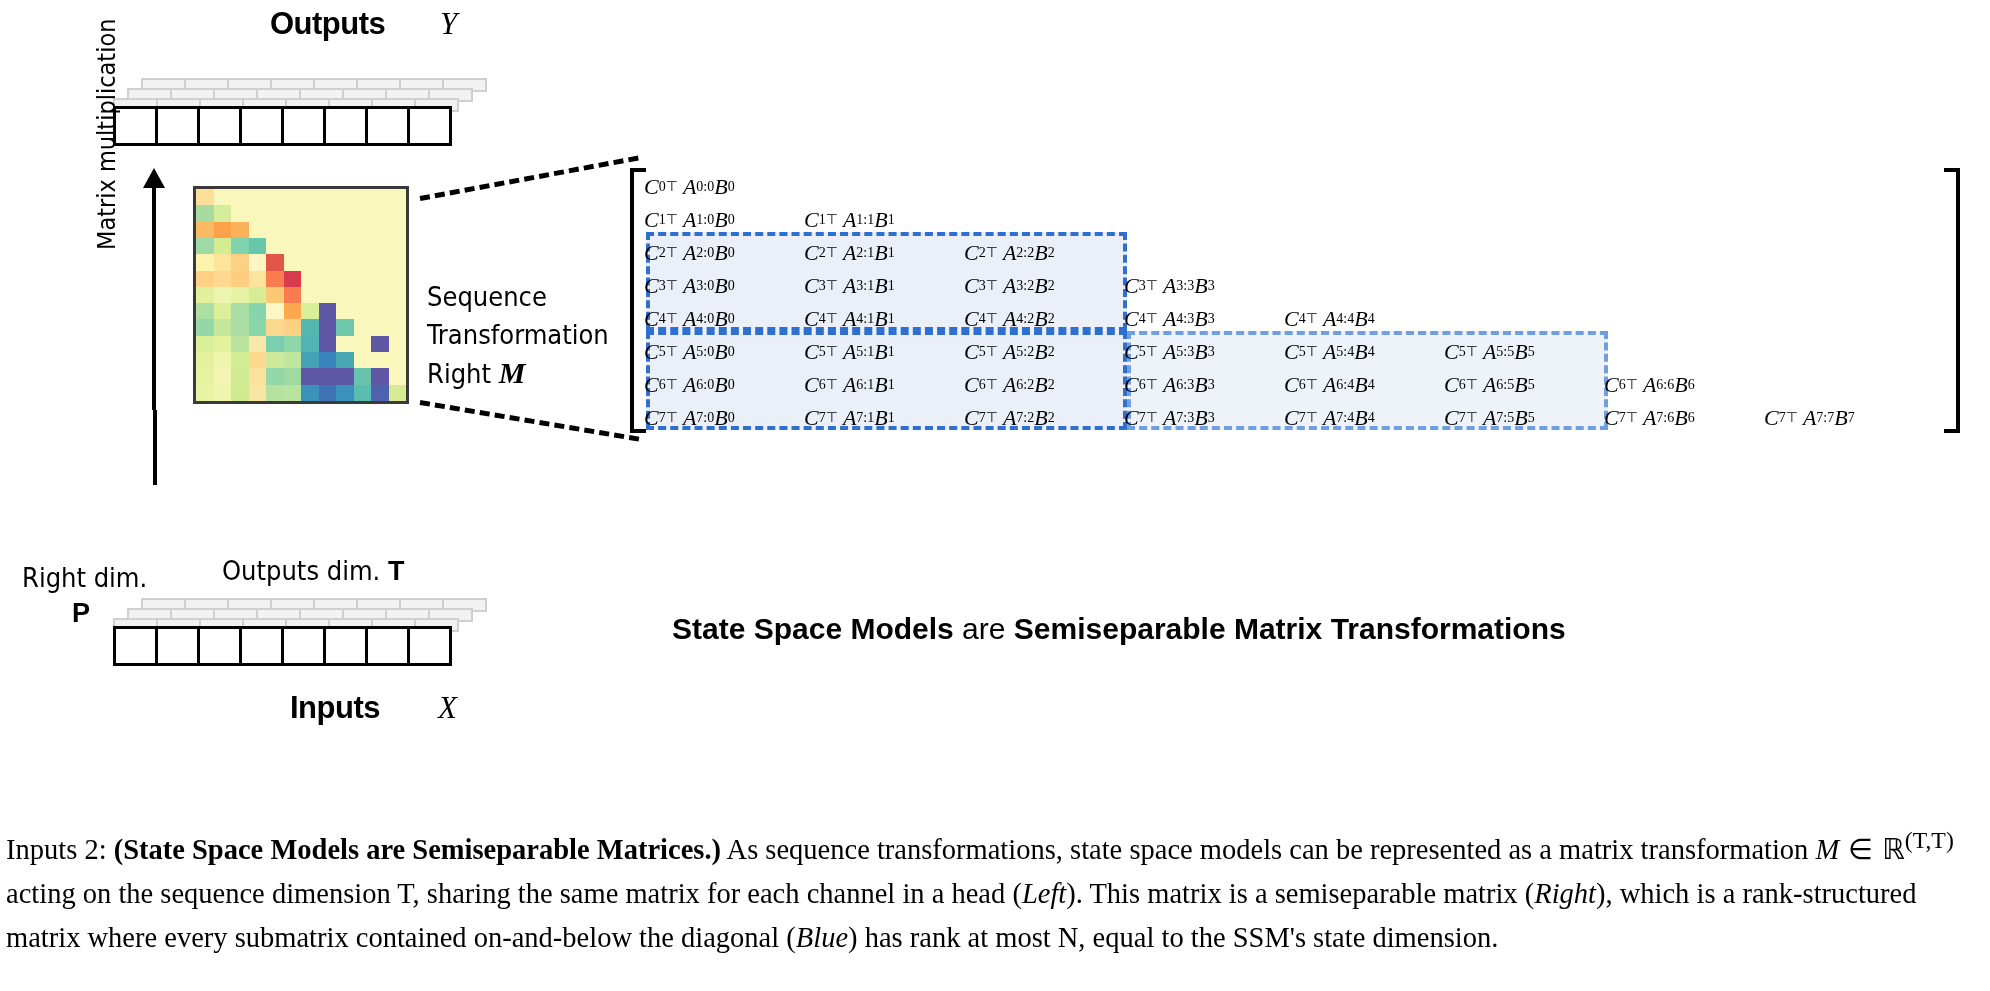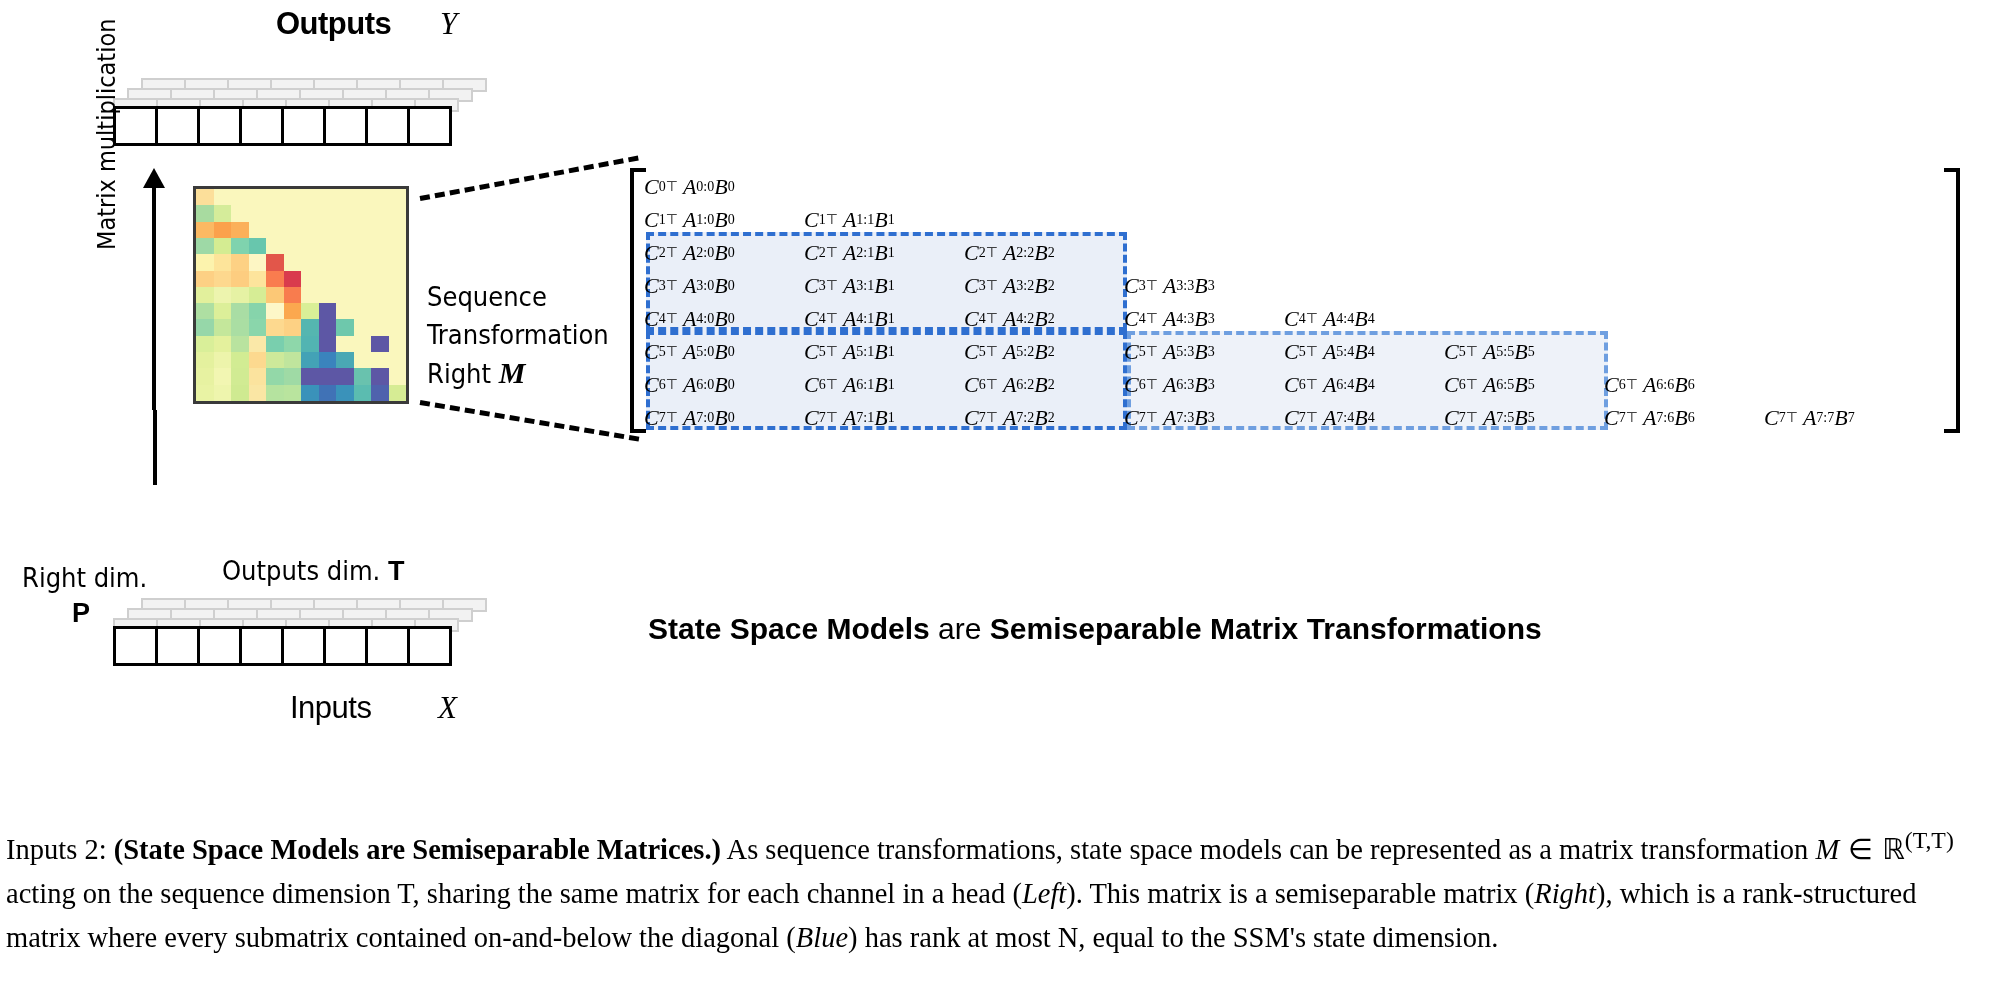--- a/index.html
+++ b/index.html
@@ -9,23 +9,23 @@
     font-family:"Liberation Serif", serif;
     color:#000;
   }
   .abs{position:absolute;}
 
   
   .sans{font-family:"DejaVu Sans Condensed","Liberation Sans",sans-serif;}
   .hdr-bold{font-family:"Liberation Sans",sans-serif;font-weight:bold;}
 
   
-  #outputs-title{left:276px;top:6px;font-size:31px;font-weight:bold;letter-spacing:-0.5px;}
+  #outputs-title{left:270px;top:6px;font-size:31px;font-weight:bold;letter-spacing:-0.5px;}
   #outputs-var{left:440px;top:6px;font-size:31px;font-style:italic;font-family:"Liberation Serif",serif;}
-  #inputs-title{left:290px;top:690px;font-size:31px;font-weight:normal;letter-spacing:-0.5px;}
+  #inputs-title{left:290px;top:690px;font-size:31px;font-weight:bold;letter-spacing:-0.5px;}
   #inputs-var{left:438px;top:690px;font-size:31px;font-style:italic;font-family:"Liberation Serif",serif;}
 
   
   .tokenstack{position:absolute;}
   .ghostrow{position:absolute;display:flex;}
   .ghostcell{width:45px;height:14px;border:2px solid #cfcfcf;background:#f2f2f2;box-sizing:border-box;margin-right:-2px;}
   .mainrow{position:absolute;display:flex;}
   .maincell{width:45px;height:40px;border:3px solid #000;background:#fff;box-sizing:border-box;margin-right:-3px;}
 
   
@@ -73,21 +73,21 @@
   .it{font-family:"Liberation Serif",serif;font-style:italic;}
   .sub{font-size:14px;vertical-align:-0.28em;font-style:normal;font-family:"Liberation Serif",serif;}
   .sup{font-size:14px;vertical-align:0.55em;font-style:normal;}
   .sp{display:inline-block;width:5px;}
 
   
   .blue-block{position:absolute;background:rgba(66,110,190,0.11);border:4px dashed #2f6fd0;box-sizing:border-box;}
   .blue-block.light{border-color:#6f9fe0;background:rgba(66,110,190,0.09);}
 
   
-  #statement{left:648px;top:612px;font-size:30px;white-space:nowrap;font-family:"Liberation Sans",sans-serif;}
+  #statement{left:672px;top:612px;font-size:30px;white-space:nowrap;font-family:"Liberation Sans",sans-serif;}
   #statement .b{font-weight:bold;}
   #statement .n{font-weight:normal;}
 
   
   #caption{left:6px;top:818px;width:1980px;font-size:28.5px;line-height:44px;text-align:left;}
   #caption b{font-weight:bold;}
   #caption i{font-style:italic;}
   .bbR{font-family:"DejaVu Sans",sans-serif;}
 </style>
 </head>

